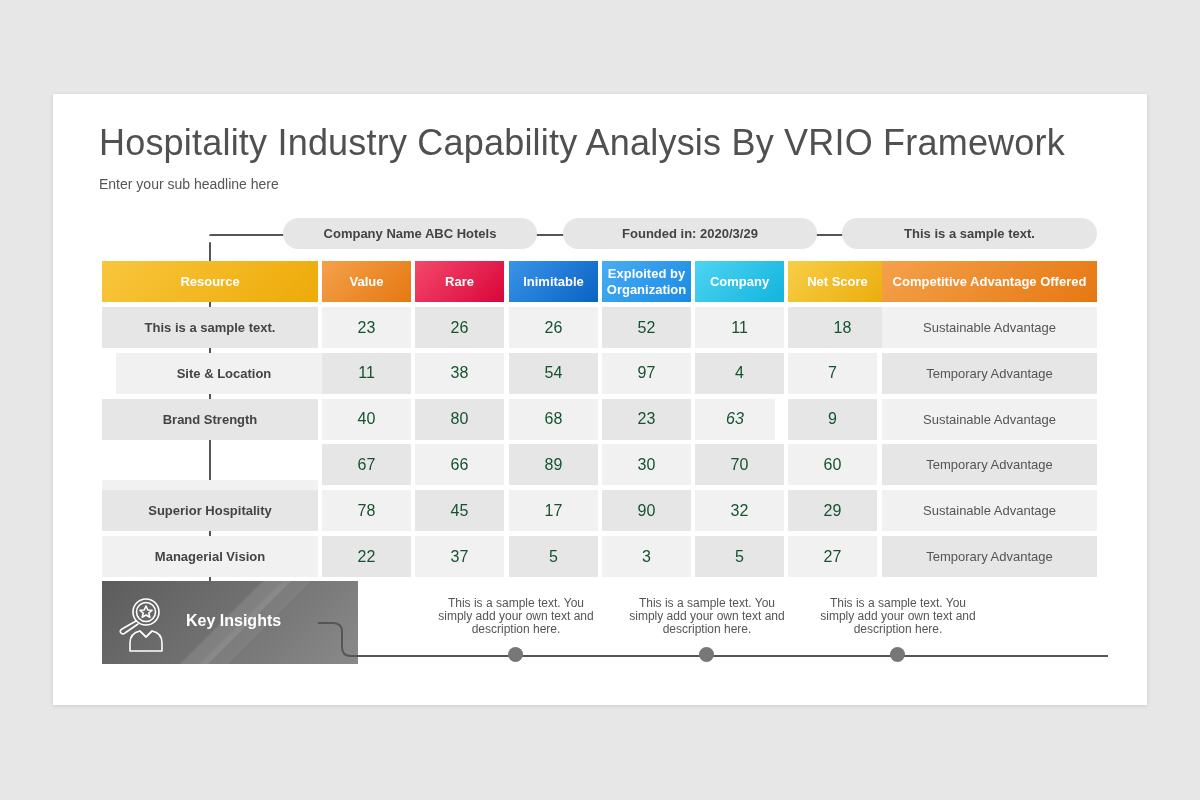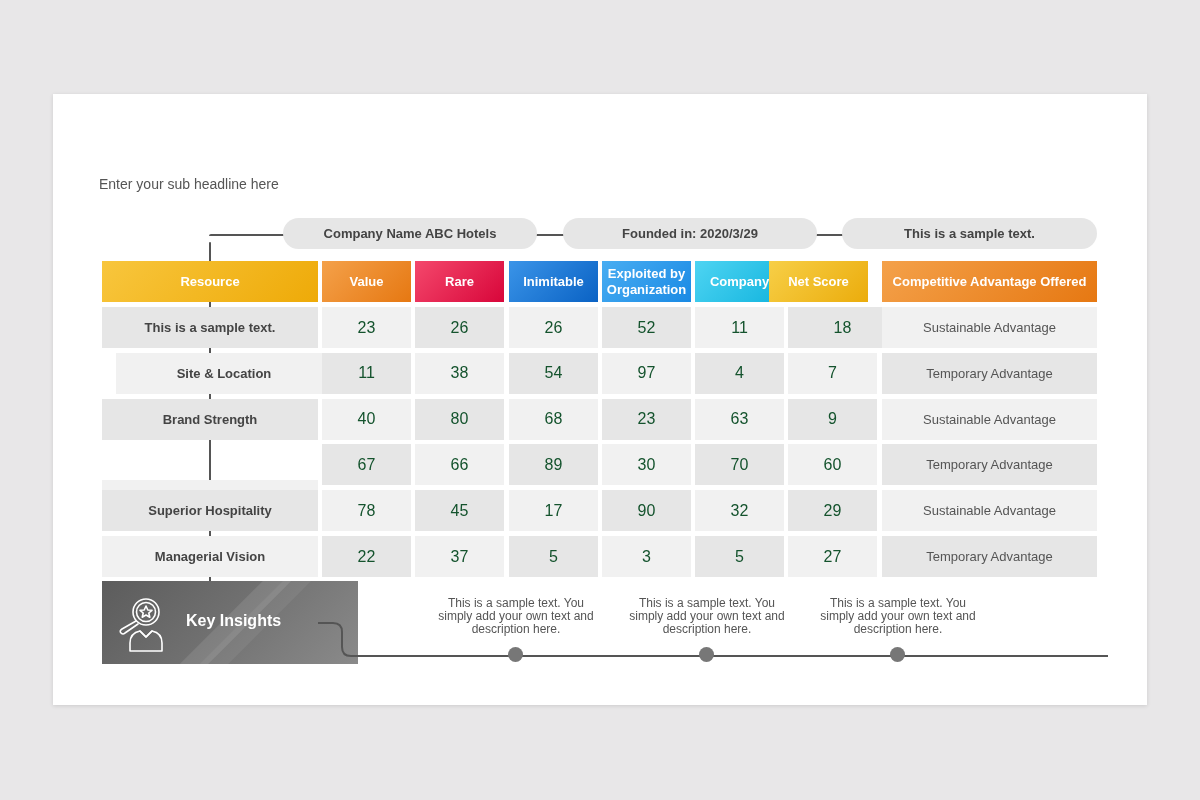--- a/index.html
+++ b/index.html
@@ -32,20 +32,21 @@
   .insights .label { position:absolute; left:84px; top:31px; color:#fff; font-weight:bold; font-size:16px; }
   .insights .icon { position:absolute; left:14px; top:12px; width:58px; height:60px; }
 
   .note { position:absolute; top:503px; width:160px; font-size:12px; color:#555; text-align:center; line-height:13px; }
   .dot { position:absolute; width:15px; height:15px; border-radius:50%; background:#777; top:553px; }
 </style>
 </head>
 <body>
 
 <div class="slide">
+  <div class="title">Hospitality Industry Capability Analysis By VRIO Framework</div>
   <div class="subtitle">Enter your sub headline here</div>
 
   <div class="line" style="left:156px;top:148px;width:2px;height:340px;border-radius:2px;background:#555;"></div>
   <div class="line" style="left:156px;top:140px;width:80px;height:2px;border-top-left-radius:8px;"></div>
   <div class="line" style="left:482px;top:140px;width:30px;height:2px;"></div>
   <div class="line" style="left:762px;top:140px;width:30px;height:2px;"></div>
 
   <div class="pill" style="left:230px;top:124px;width:254px;">
     <span>Company Name ABC Hotels</span>
   </div>
@@ -68,21 +69,21 @@
       </div>
       <div class="hdr" style="left: 456px; width: 89px; background: linear-gradient(135deg, rgb(58, 148, 232), rgb(10, 98, 196));">
         <span>Inimitable</span>
       </div>
       <div class="hdr" style="left: 549px; width: 89px; background: linear-gradient(135deg, rgb(72, 173, 242), rgb(26, 138, 228));">
         <span style="width: 80px; display: block;">Exploited by Organization</span>
       </div>
       <div class="hdr" style="left: 642px; width: 89px; background: linear-gradient(135deg, rgb(78, 212, 242), rgb(18, 180, 222));">
         <span>Company</span>
       </div>
-      <div class="hdr" style="left: 716px; width: 99px; background: linear-gradient(135deg, rgb(247, 207, 71), rgb(235, 172, 12));">
+      <div class="hdr" style="left: 735px; width: 99px; background: linear-gradient(135deg, rgb(247, 207, 71), rgb(235, 172, 12));">
         <span>Net Score</span>
       </div>
       <div class="hdr" style="left: 829px; width: 215px; background: linear-gradient(135deg, rgb(244, 161, 74), rgb(230, 120, 18));">
         <span>Competitive Advantage Offered</span>
       </div>
     </div>
 
   <div id="rows">
       <div>
         <div class="cell d res" style="left: 49px; width: 216px; top: 213px;">This is a sample text.</div>
@@ -103,21 +104,21 @@
         <div class="cell d" style="left: 642px; width: 89px; top: 258.8px;">4</div>
         <div class="cell l" style="left: 735px; width: 89px; top: 258.8px;">7</div>
         <div class="cell d adv" style="left: 829px; width: 215px; top: 258.8px;">Temporary Advantage</div>
       </div>
       <div>
         <div class="cell d res" style="left: 49px; width: 216px; top: 304.6px;">Brand Strength</div>
         <div class="cell l" style="left: 269px; width: 89px; top: 304.6px;">40</div>
         <div class="cell d" style="left: 362px; width: 89px; top: 304.6px;">80</div>
         <div class="cell l" style="left: 456px; width: 89px; top: 304.6px;">68</div>
         <div class="cell d" style="left: 549px; width: 89px; top: 304.6px;">23</div>
-        <div class="cell l" style="left: 642px; width: 89px; top: 304.6px;">63</div>
+        <div class="cell l" style="left: 642px; width: 80px; top: 304.6px; font-style: italic;">63</div>
         <div class="cell d" style="left: 735px; width: 89px; top: 304.6px;">9</div>
         <div class="cell l adv" style="left: 829px; width: 215px; top: 304.6px;">Sustainable Advantage</div>
       </div>
       <div>
         <div class="cell l res" style="left: 49px; width: 216px; top: 350.4px; margin-top: 36px;">Positioning</div>
         <div class="cell d" style="left: 269px; width: 89px; top: 350.4px;">67</div>
         <div class="cell l" style="left: 362px; width: 89px; top: 350.4px;">66</div>
         <div class="cell d" style="left: 456px; width: 89px; top: 350.4px;">89</div>
         <div class="cell l" style="left: 549px; width: 89px; top: 350.4px;">30</div>
         <div class="cell d" style="left: 642px; width: 89px; top: 350.4px;">70</div>

